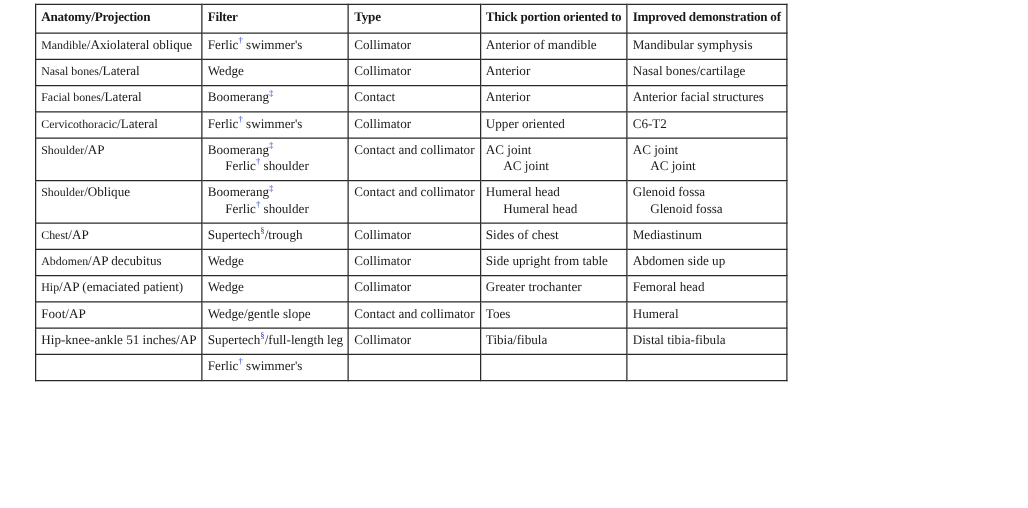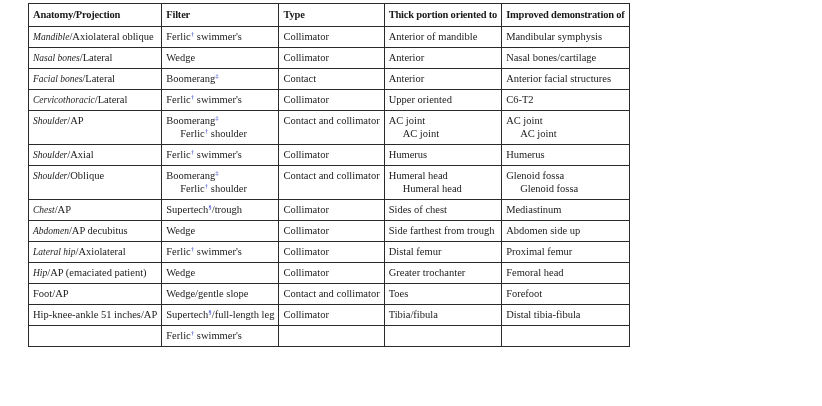--- a/index.html
+++ b/index.html
@@ -21,21 +21,21 @@
       overflow: hidden;
     }
     .tbl th { font-weight: bold; height: 15px; padding-top: 4px; letter-spacing: -0.2px; }
     .tbl td { height: 14px; }
     .tbl tr.tall td { height: 27px; }
     .c1 { width: 128px; }
     .c2 { width: 111px; }
     .c3 { width: 99px; }
     .c4 { width: 107px; }
     .c5 { width: 116px; }
-    .it { font-style: italic; font-size: 9.5px; }
+    .it { font-size: 9.5px; }
     .sup { color: #3344cc; font-size: 7px; vertical-align: super; line-height: 0; }
     .indent { display: block; padding-left: 14px; }
   </style>
 </head>
 <body>
 
 <table class="tbl">
   <colgroup>
     <col class="c1">
       <col class="c2">
@@ -81,68 +81,54 @@
         <td><span>Upper oriented</span></td>
         <td><span>C6-T2</span></td>
       </tr>
       <tr class="tall">
         <td><span class="it">Shoulder</span><span>/AP</span></td>
         <td><span>Boomerang</span><span class="sup">‡</span><span></span><span class="indent"><span>Ferlic</span><span class="sup">†</span><span> shoulder</span></span></td>
         <td>Contact and collimator</td>
         <td><span>AC joint</span><span class="indent">AC joint</span></td>
         <td><span>AC joint</span><span class="indent">AC joint</span></td>
       </tr>
-      <tr>
-        <td><span class="it">Shoulder</span><span>/Axial</span></td>
-        <td><span>Ferlic</span><span class="sup">†</span><span> swimmer's</span></td>
-        <td>Collimator</td>
-        <td><span>Humerus</span></td>
-        <td><span>Humerus</span></td>
-      </tr>
       <tr class="tall">
         <td><span class="it">Shoulder</span><span>/Oblique</span></td>
         <td><span>Boomerang</span><span class="sup">‡</span><span></span><span class="indent"><span>Ferlic</span><span class="sup">†</span><span> shoulder</span></span></td>
         <td>Contact and collimator</td>
         <td><span>Humeral head</span><span class="indent">Humeral head</span></td>
         <td><span>Glenoid fossa</span><span class="indent">Glenoid fossa</span></td>
       </tr>
       <tr>
         <td><span class="it">Chest</span><span>/AP</span></td>
         <td><span>Supertech</span><span class="sup">§</span><span>/trough</span></td>
         <td>Collimator</td>
         <td><span>Sides of chest</span></td>
         <td><span>Mediastinum</span></td>
       </tr>
       <tr>
         <td><span class="it">Abdomen</span><span>/AP decubitus</span></td>
         <td><span>Wedge</span><span class="sup"></span><span></span></td>
         <td>Collimator</td>
-        <td><span>Side farthest from trough</span></td>
+        <td><span>Side upright from table</span></td>
         <td><span>Abdomen side up</span></td>
-      </tr>
-      <tr>
-        <td><span class="it">Lateral hip</span><span>/Axiolateral</span></td>
-        <td><span>Ferlic</span><span class="sup">†</span><span> swimmer's</span></td>
-        <td>Collimator</td>
-        <td><span>Distal femur</span></td>
-        <td><span>Proximal femur</span></td>
       </tr>
       <tr>
         <td><span class="it">Hip</span><span>/AP (emaciated patient)</span></td>
         <td><span>Wedge</span><span class="sup"></span><span></span></td>
         <td>Collimator</td>
         <td><span>Greater trochanter</span></td>
         <td><span>Femoral head</span></td>
       </tr>
       <tr>
         <td><span class="it"></span><span>Foot/AP</span></td>
         <td><span>Wedge/gentle slope</span><span class="sup"></span><span></span></td>
         <td>Contact and collimator</td>
         <td><span>Toes</span></td>
-        <td><span>Forefoot</span></td>
+        <td><span>Humeral</span></td>
       </tr>
       <tr>
         <td><span class="it"></span><span>Hip-knee-ankle 51 inches/AP</span></td>
         <td><span>Supertech</span><span class="sup">§</span><span>/full-length leg</span></td>
         <td>Collimator</td>
         <td><span>Tibia/fibula</span></td>
         <td><span>Distal tibia-fibula</span></td>
       </tr>
       <tr>
         <td><span class="it"></span><span></span></td>

